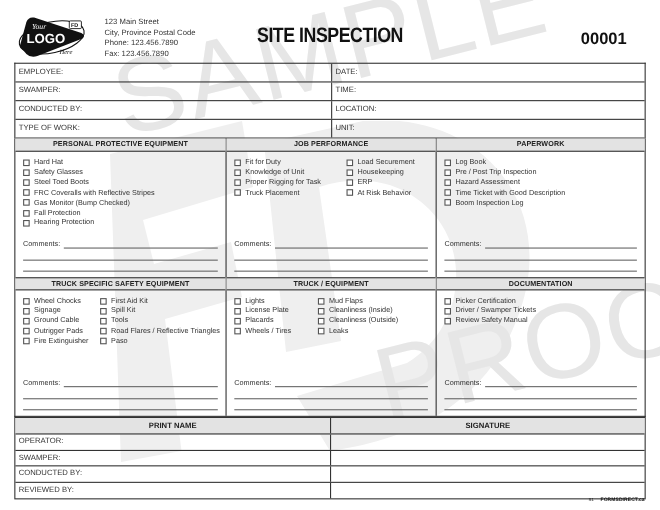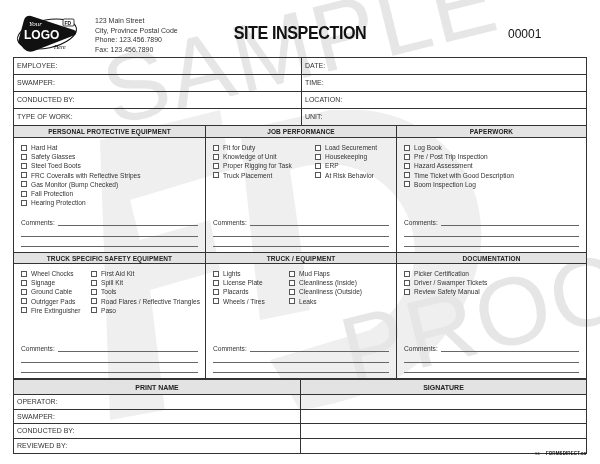--- a/index.html
+++ b/index.html
@@ -11,21 +11,21 @@
   
   .wm { position: absolute; color: #e8e8e8; font-family: "Liberation Sans", sans-serif; z-index: 0; pointer-events: none; }
   .wm-sample { left: 92px; top: 40px; font-size: 96px; letter-spacing: 2px; transform: rotate(-14deg); transform-origin: left top; color: #e6e6e6; }
   .wm-proof { left: 330px; top: 300px; font-size: 96px; letter-spacing: 2px; transform: rotate(-14deg); transform-origin: left top; color: #e6e6e6; }
   .wm-shape { position: absolute; z-index: 0; pointer-events: none; }
 
   
   .logo { position: absolute; left: 14px; top: 12px; width: 66px; height: 42px; z-index: 2; }
   .addr { position: absolute; left: 95px; top: 16px; font-size: 7px; line-height: 9.6px; color: #333; z-index: 2; }
   .title { position: absolute; left: 0; width: 600px; top: 22px; text-align: center; font-size: 19px; font-weight: bold; letter-spacing: -0.5px; transform: scaleX(0.85); color: #111; z-index: 2; font-family: "Liberation Sans Narrow", "Liberation Sans", sans-serif; }
-  .formno { position: absolute; left: 508px; top: 27px; font-size: 12px; font-weight: normal; color: #111; z-index: 2; }
+  .formno { position: absolute; left: 528px; top: 27px; font-size: 15px; font-weight: bold; color: #111; z-index: 2; }
 
   
   .form { position: absolute; left: 13px; top: 57px; width: 574px; z-index: 1; }
   .info { border: 1px solid #333; border-bottom: none; }
   .info-row { display: flex; height: 17px; border-bottom: 1px solid #333; }
   .info-cell { font-size: 7px; color: #333; padding-left: 3px; line-height: 16px; }
   .info-cell.l { width: 288px; border-right: 1px solid #333; }
   .info-cell.r { flex: 1; }
 
   .sections { border: 1px solid #333; border-top: none; }

